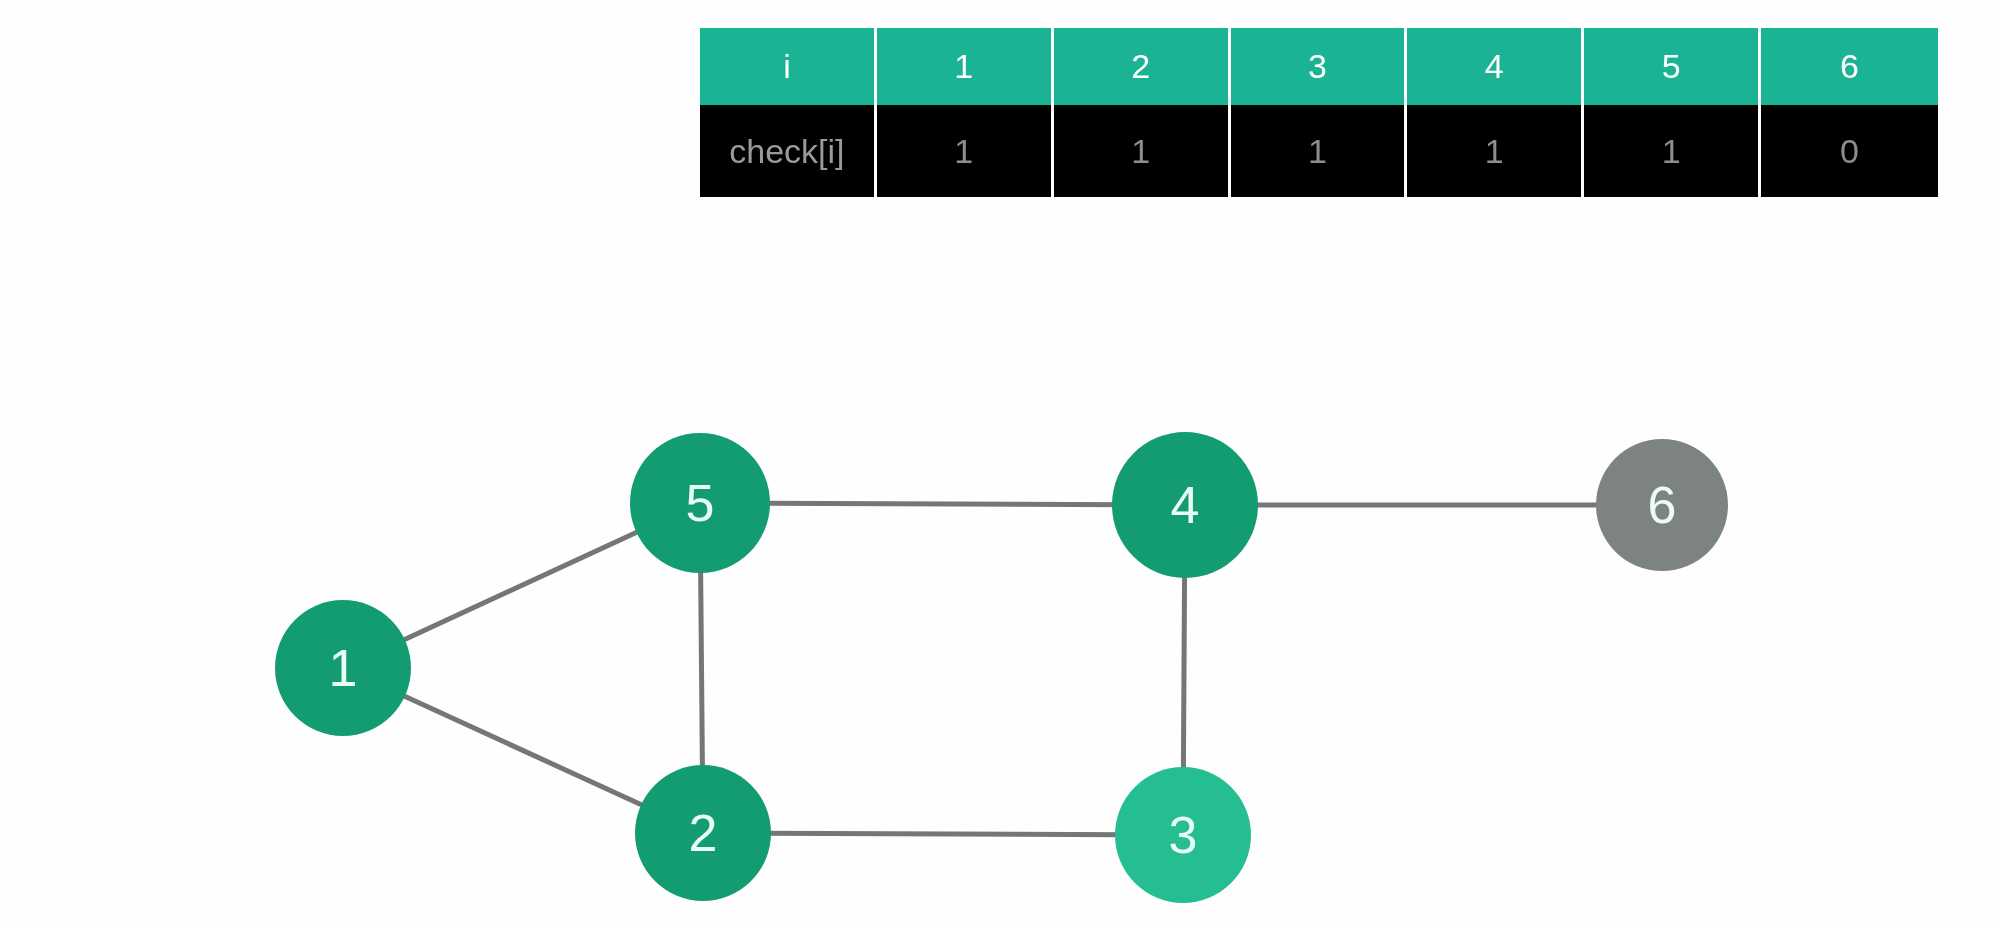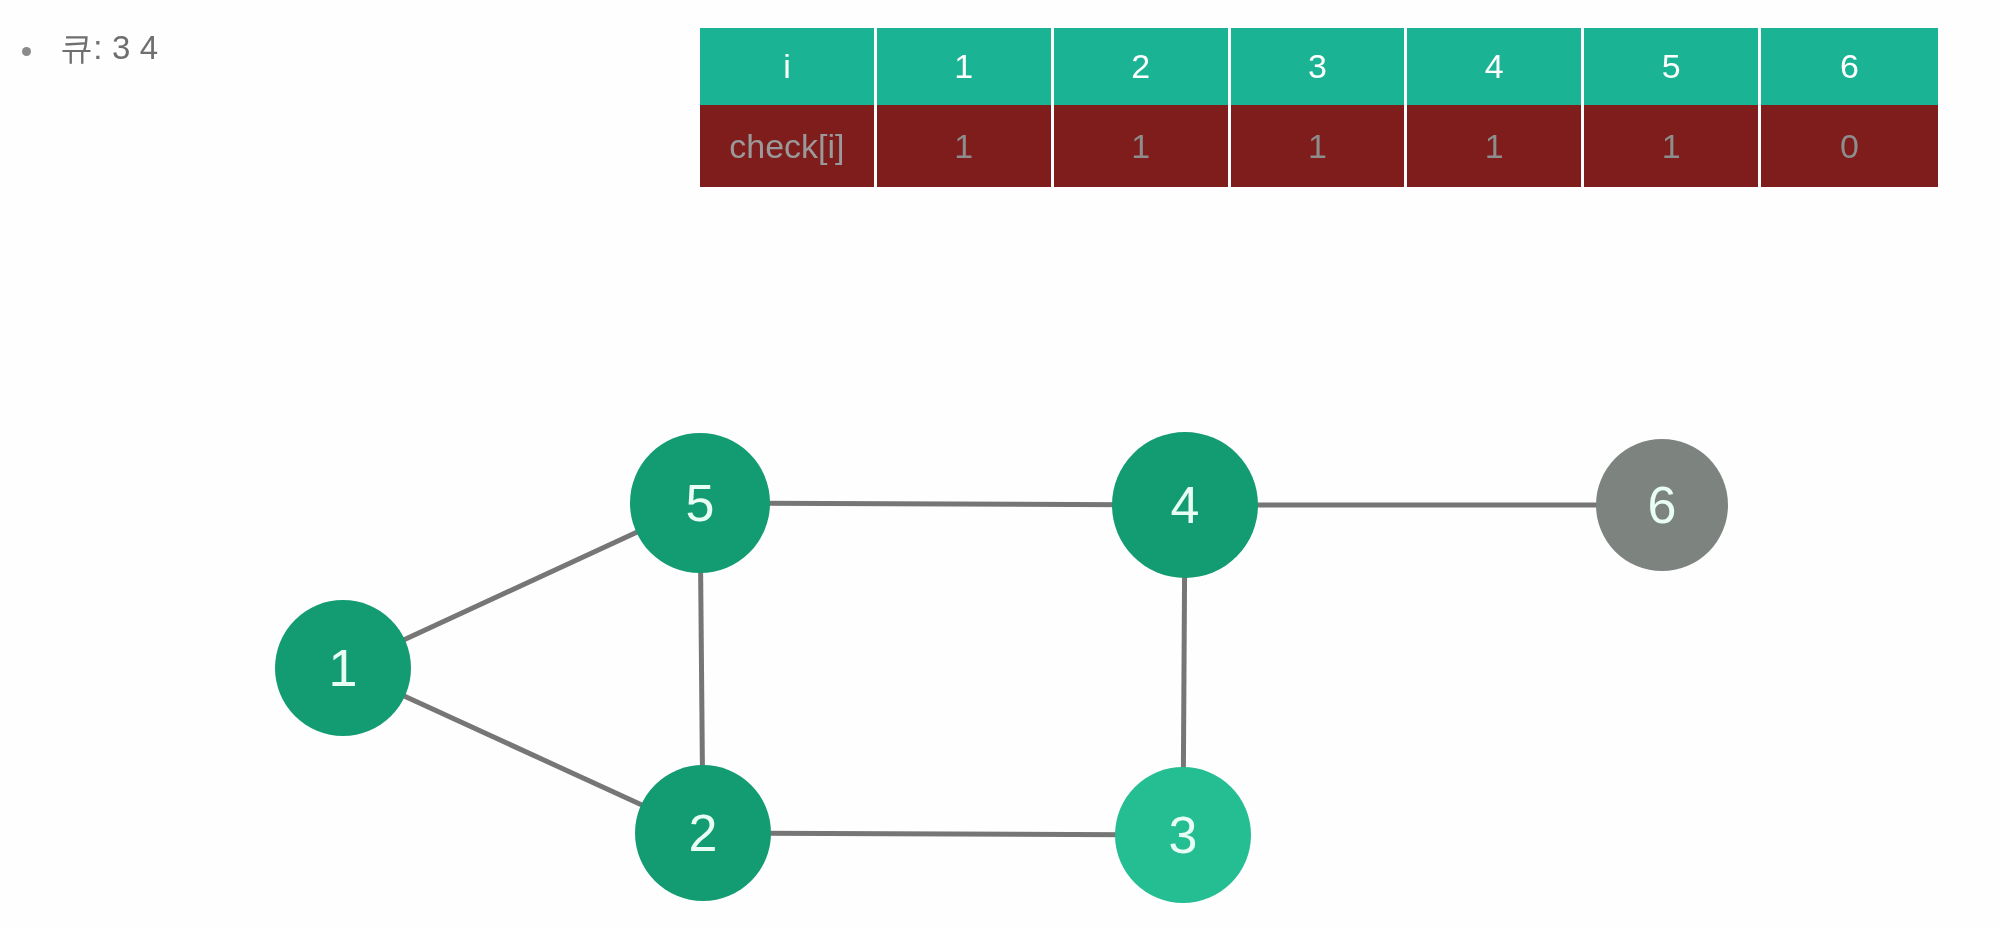--- a/index.html
+++ b/index.html
@@ -67,23 +67,23 @@
     font-size: 34px;
     box-sizing: border-box;
   }
   .check-table thead th {
     background: #1ab394;
     color: #ffffff;
     border-right: 3px solid #fdfdfd;
   }
   .check-table thead th:last-child { border-right: none; }
   .check-table tbody td {
-    background: #7f1d1d;
+    background: #000000;
     color: #8d8d8d;
-    height: 82px;
+    height: 92px;
     border-right: 3px solid #fdfdfd;
     text-align: center;
   }
   .check-table tbody td:last-child { border-right: none; }
   .check-table tbody td.row-head {
     color: #9a9a9a;
   }
 
   
   .graph-wrap {
@@ -102,25 +102,20 @@
   }
   .edge-line {
     stroke: #767676;
     stroke-width: 5;
   }
 </style>
 </head>
 <body>
 
 <ul class="status-list">
-  <li>
-    <span class="bullet-dot"></span>
-    <span class="status-label">큐:</span>
-    <span class="status-value">3 4</span>
-  </li>
 </ul>
 
 <table class="check-table">
   <thead>
     <tr>
       <th>i</th>
       <th>1</th>
       <th>2</th>
       <th>3</th>
       <th>4</th>

